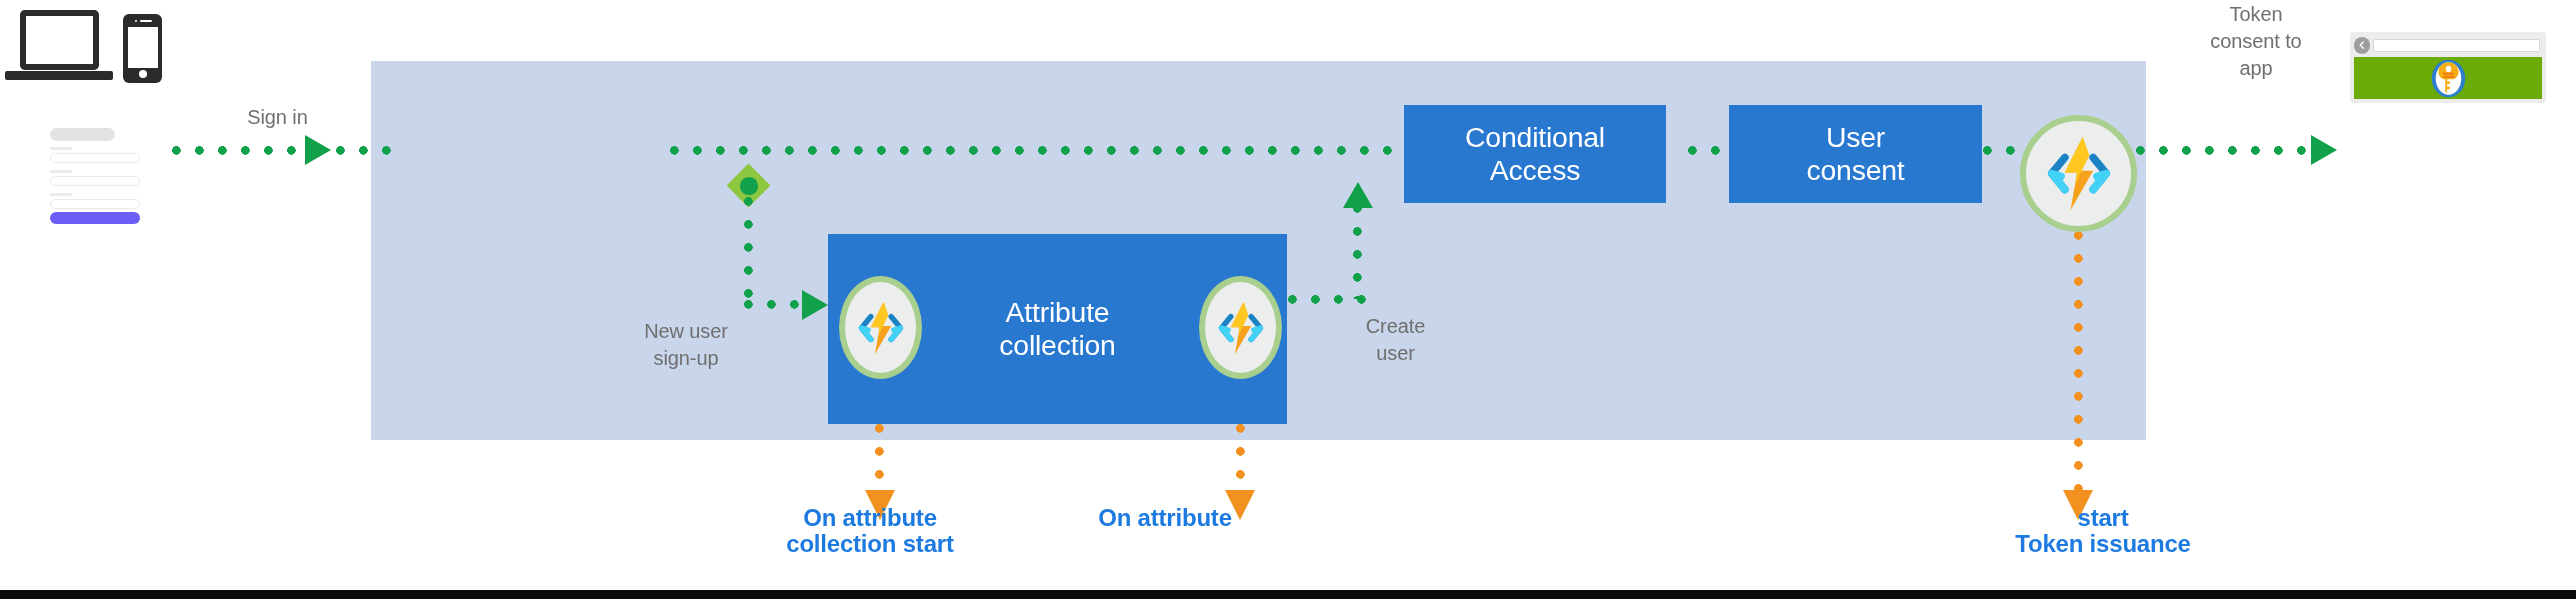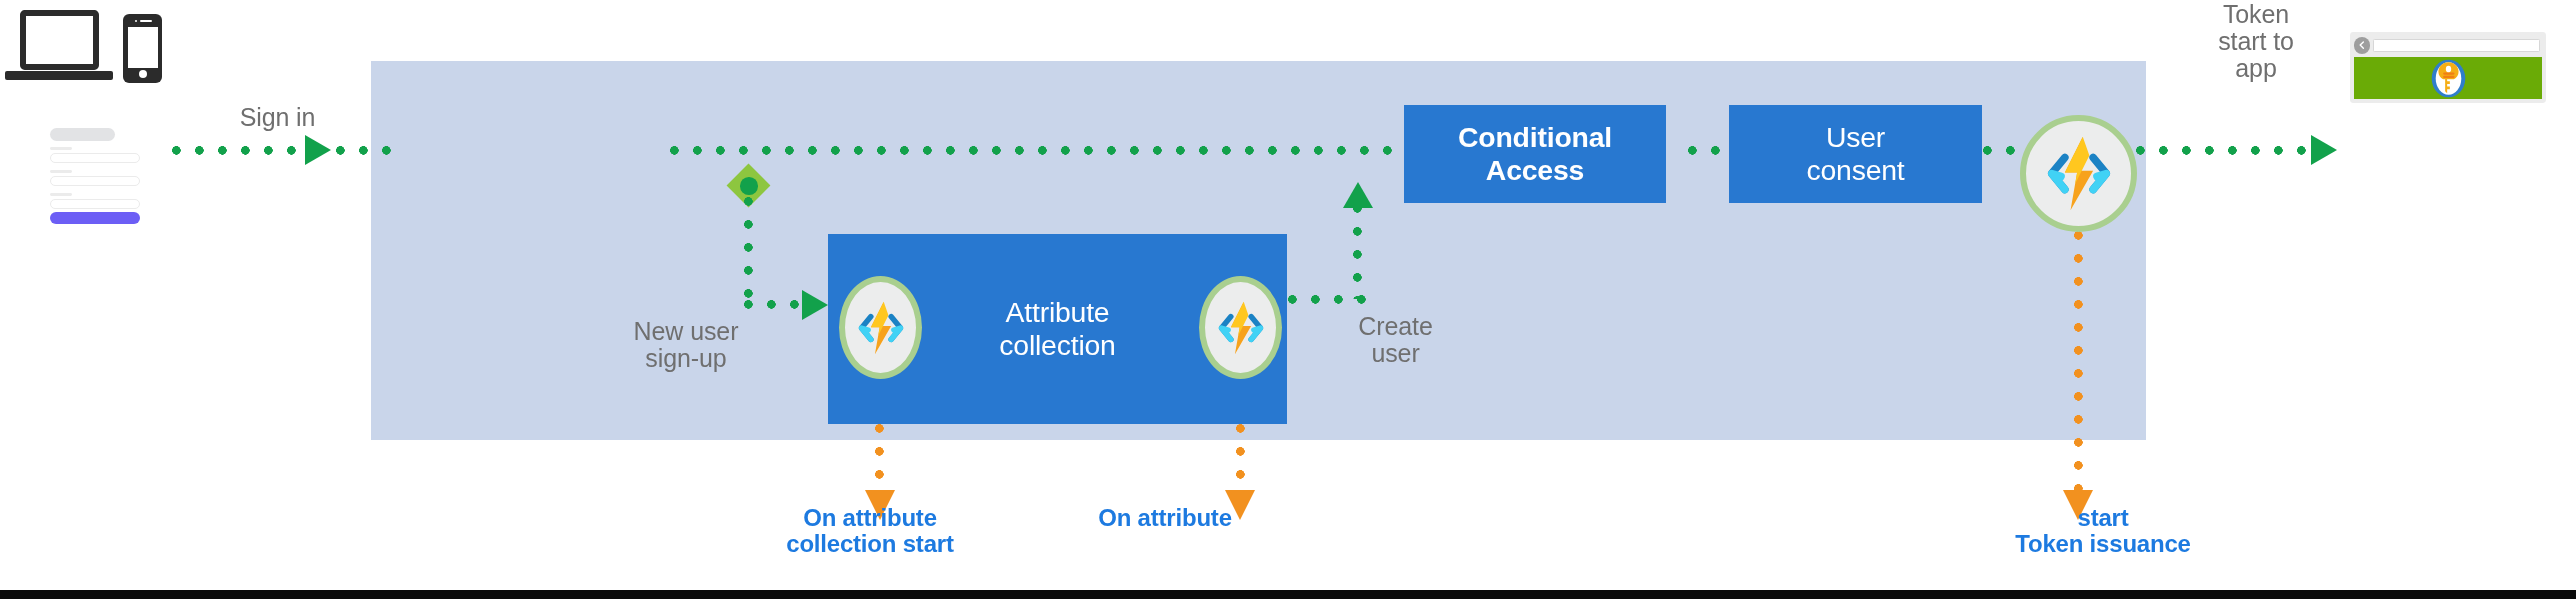--- a/index.html
+++ b/index.html
@@ -27,37 +27,37 @@
   #phone .home{position:absolute;left:15.6px;top:56px;width:8.1px;height:8.1px;border-radius:50%;background:#fff;}
 
   
   #login-form{left:24.4px;top:125px;width:122px;height:98px;}
   #login-form .hdr{position:absolute;left:26px;top:2.7px;width:65px;height:13.5px;border-radius:6.8px;background:#e2e3e5;}
   #login-form .lab{position:absolute;height:3.4px;width:22px;border-radius:1.4px;background:#ebebeb;}
   #login-form .fld{position:absolute;left:26px;width:90px;height:9.5px;border:0.9px solid #ebebeb;border-radius:5.4px;background:#fff;box-sizing:border-box;}
   #login-form .cta{position:absolute;left:26px;top:87px;width:90px;height:11.5px;border-radius:6.1px;background:#6c5ef5;}
 
   
-  .gray-label{color:#6f6f6f;font-size:25px;line-height:27px;text-align:center;letter-spacing:-0.1px;}
+  .gray-label{color:#6f6f6f;font-size:20px;line-height:27px;text-align:center;letter-spacing:-0.1px;}
   .blue-label{color:#1d7ae0;font-size:24px;line-height:26px;text-align:center;font-weight:700;letter-spacing:-0.2px;}
 
   #label-sign-in{left:203px;top:104px;width:149px;}
   #label-new-user{left:564px;top:318px;width:244px;}
   #label-create-user{left:1314px;top:313px;width:163px;}
   #label-token-issued{left:2161px;top:1.4px;width:190px;}
 
   #label-ev-start{left:728px;top:505px;width:284px;}
   #label-ev-submit{left:1016px;top:505px;width:298px;}
   #label-ev-token{left:1964px;top:505px;width:278px;}
 
   
   .proc-box{background:#2878d0;color:#ffffff;display:flex;align-items:center;justify-content:center;text-align:center;font-size:28.4px;line-height:33px;letter-spacing:-0.2px;}
   #box-credentials{left:400px;top:110px;width:270px;height:89px;}
   #box-attribute{left:828px;top:234px;width:459px;height:190px;}
-  #box-conditional{left:1404px;top:105px;width:262px;height:98px;font-weight:bold;}
+  #box-conditional{left:1404px;top:105px;width:262px;height:98px;}
   #box-consent{left:1729px;top:105px;width:253px;height:98px;}
   #box-attribute .proc-text{position:relative;z-index:2;text-align:center;}
 
   
   .fn-badge{border-radius:50%;background:#eceded;border:6.1px solid #a9cf8f;box-sizing:border-box;display:flex;align-items:center;justify-content:center;}
   .fn-badge svg{display:block;}
   #fn-attr-left{left:839px;top:276px;width:83px;height:103px;z-index:3;}
   #fn-attr-right{left:1199px;top:276px;width:83px;height:103px;z-index:3;}
   #fn-token{left:2020px;top:115px;width:117px;height:117px;z-index:3;}
 
@@ -206,21 +206,21 @@
       <path d="M41 4 L22 42 L35 42 L28 82 L52 40 L38 40 Z" fill="#f7a21c"></path>
       <path d="M41 4 L22 42 L35 42 L33 54 L48 24 Z" fill="#ffc71f"></path>
     </svg>
   </div>
 
   <div class="abs dot-h green" style="left:2135px;top:145px;width:182px;"></div>
   <div class="abs arrow-r" style="left:2311px;top:135px;"></div>
 
   <div class="abs gray-label" id="label-token-issued">
     <div>Token</div>
-    <div>start to</div>
+    <div>consent to</div>
     <div>app</div>
   </div>
 
   <div class="abs" id="app-window">
     <div class="backbtn">
       <svg width="10.2" height="10.2" viewBox="0 0 16 16" aria-hidden="true">
         <path d="M10 3 L5 8 L10 13" fill="none" stroke="#ffffff" stroke-width="2.2" stroke-linecap="round" stroke-linejoin="round"></path>
       </svg>
     </div>
     <div class="urlbar"></div>

